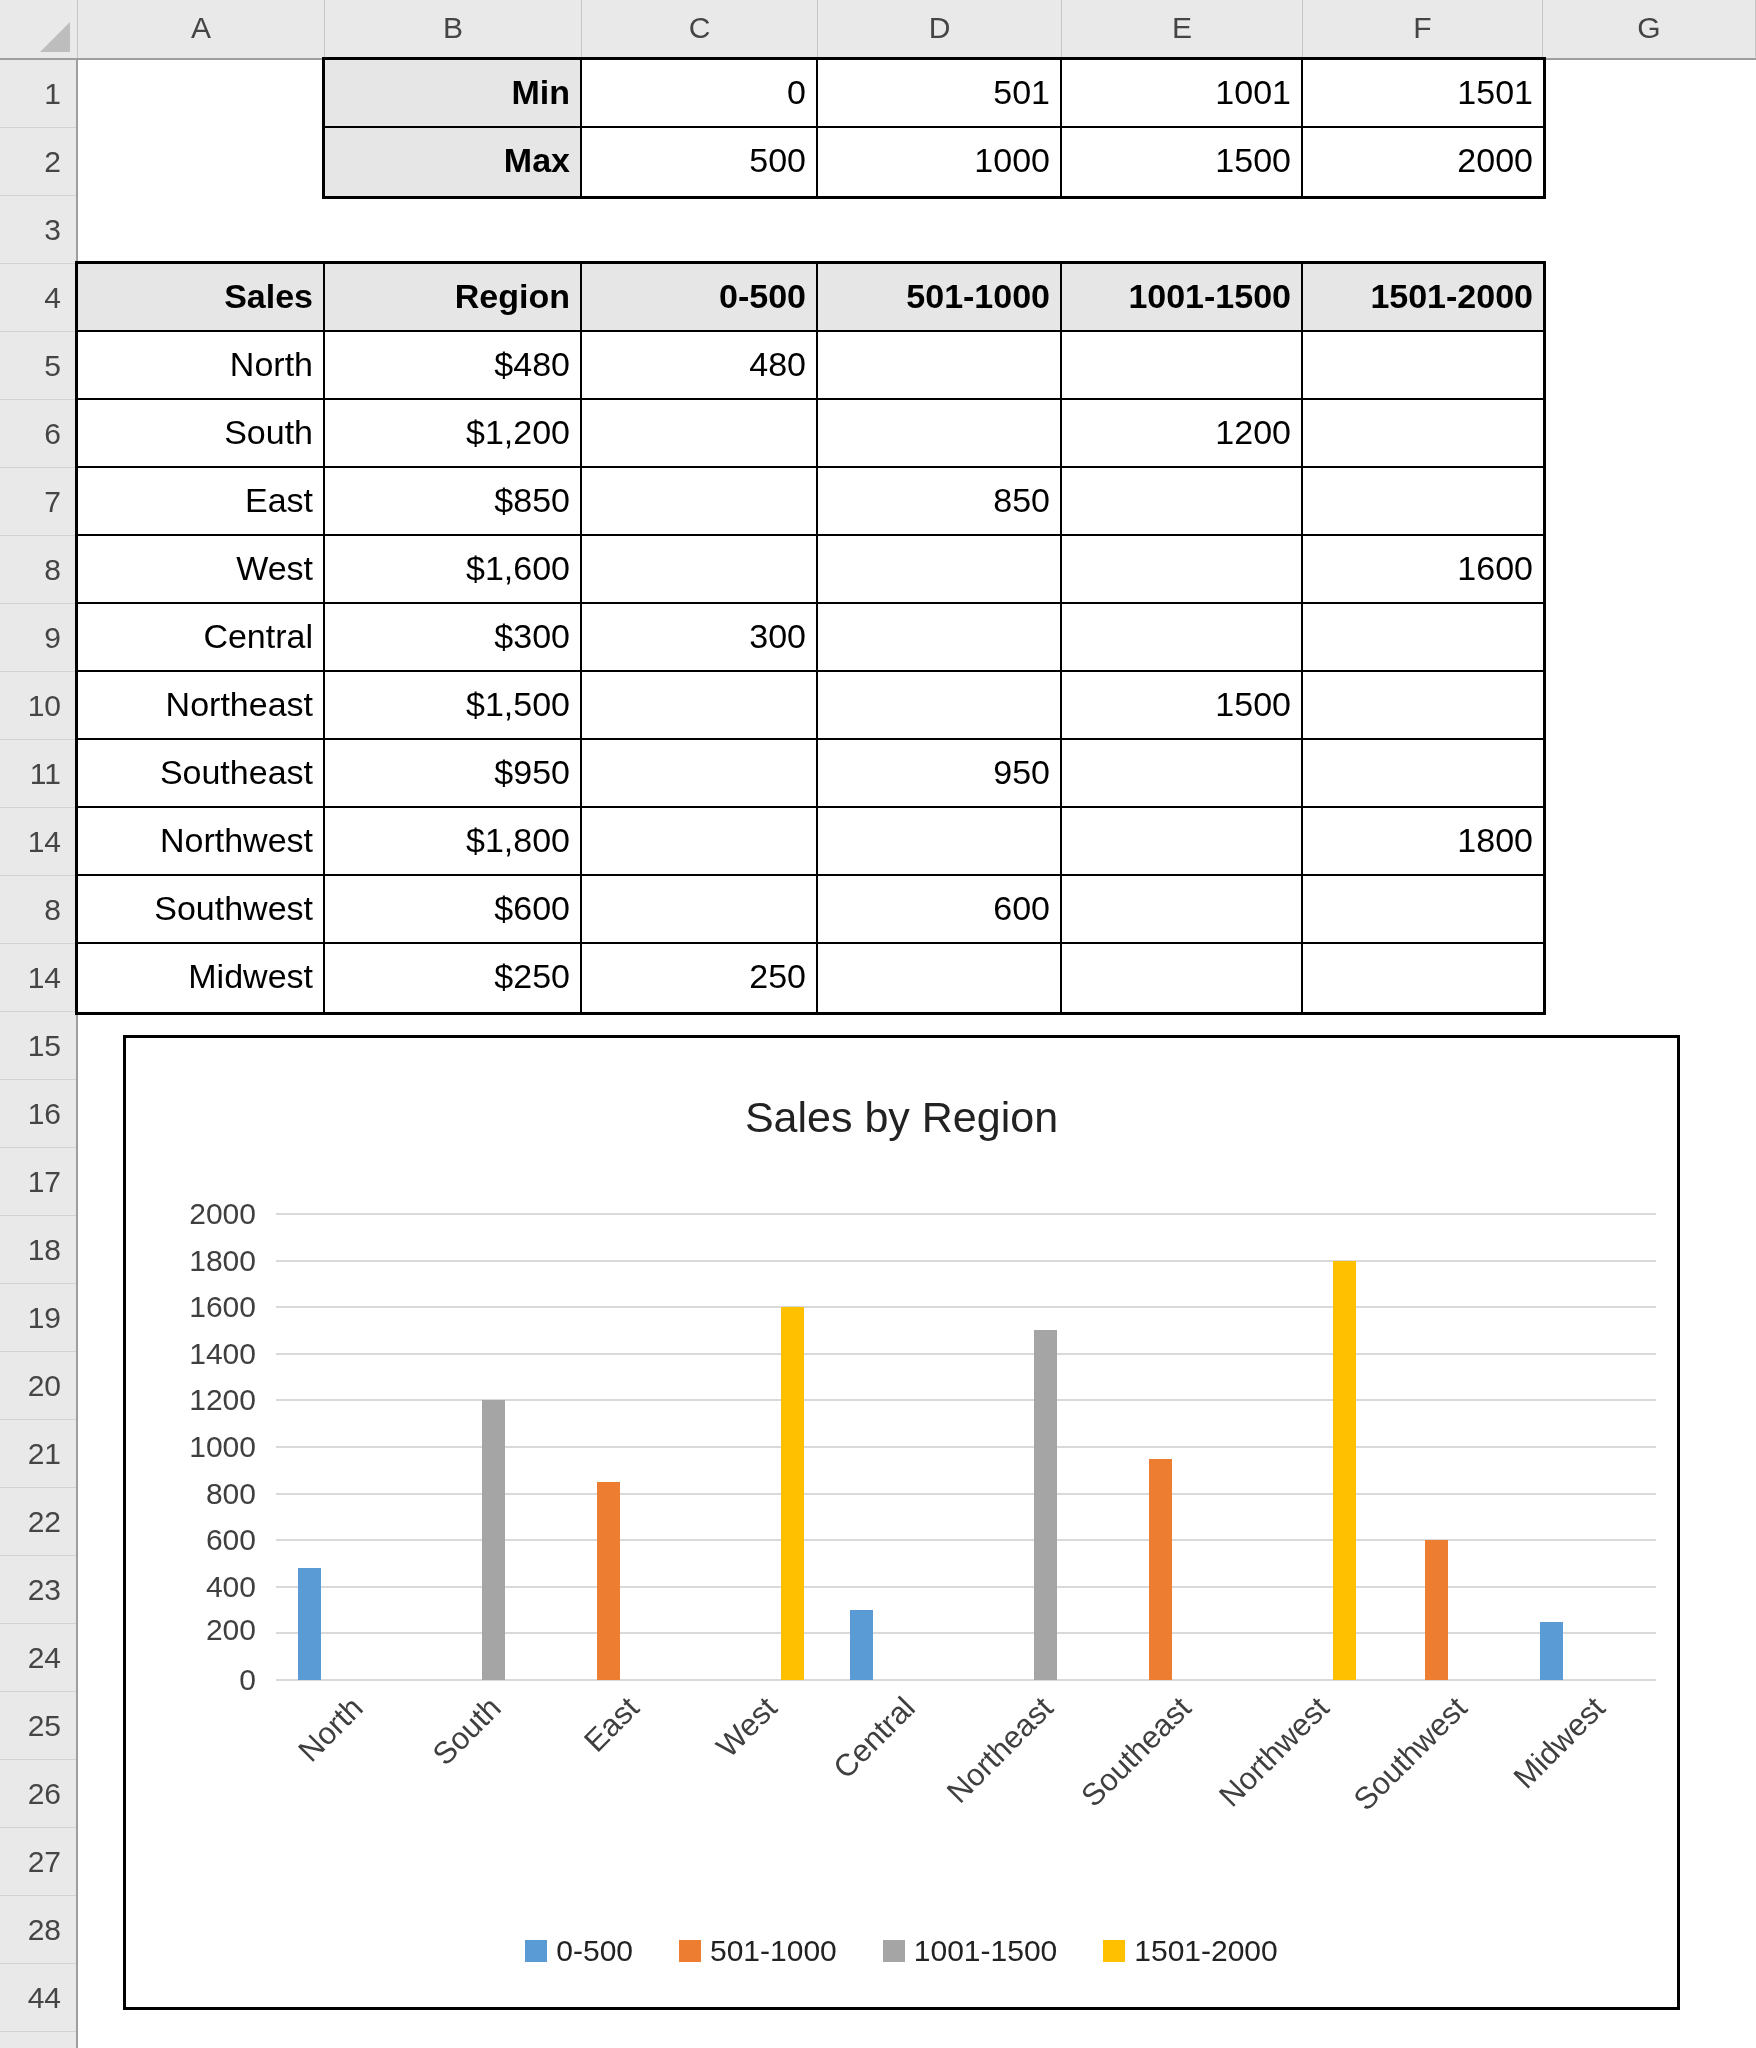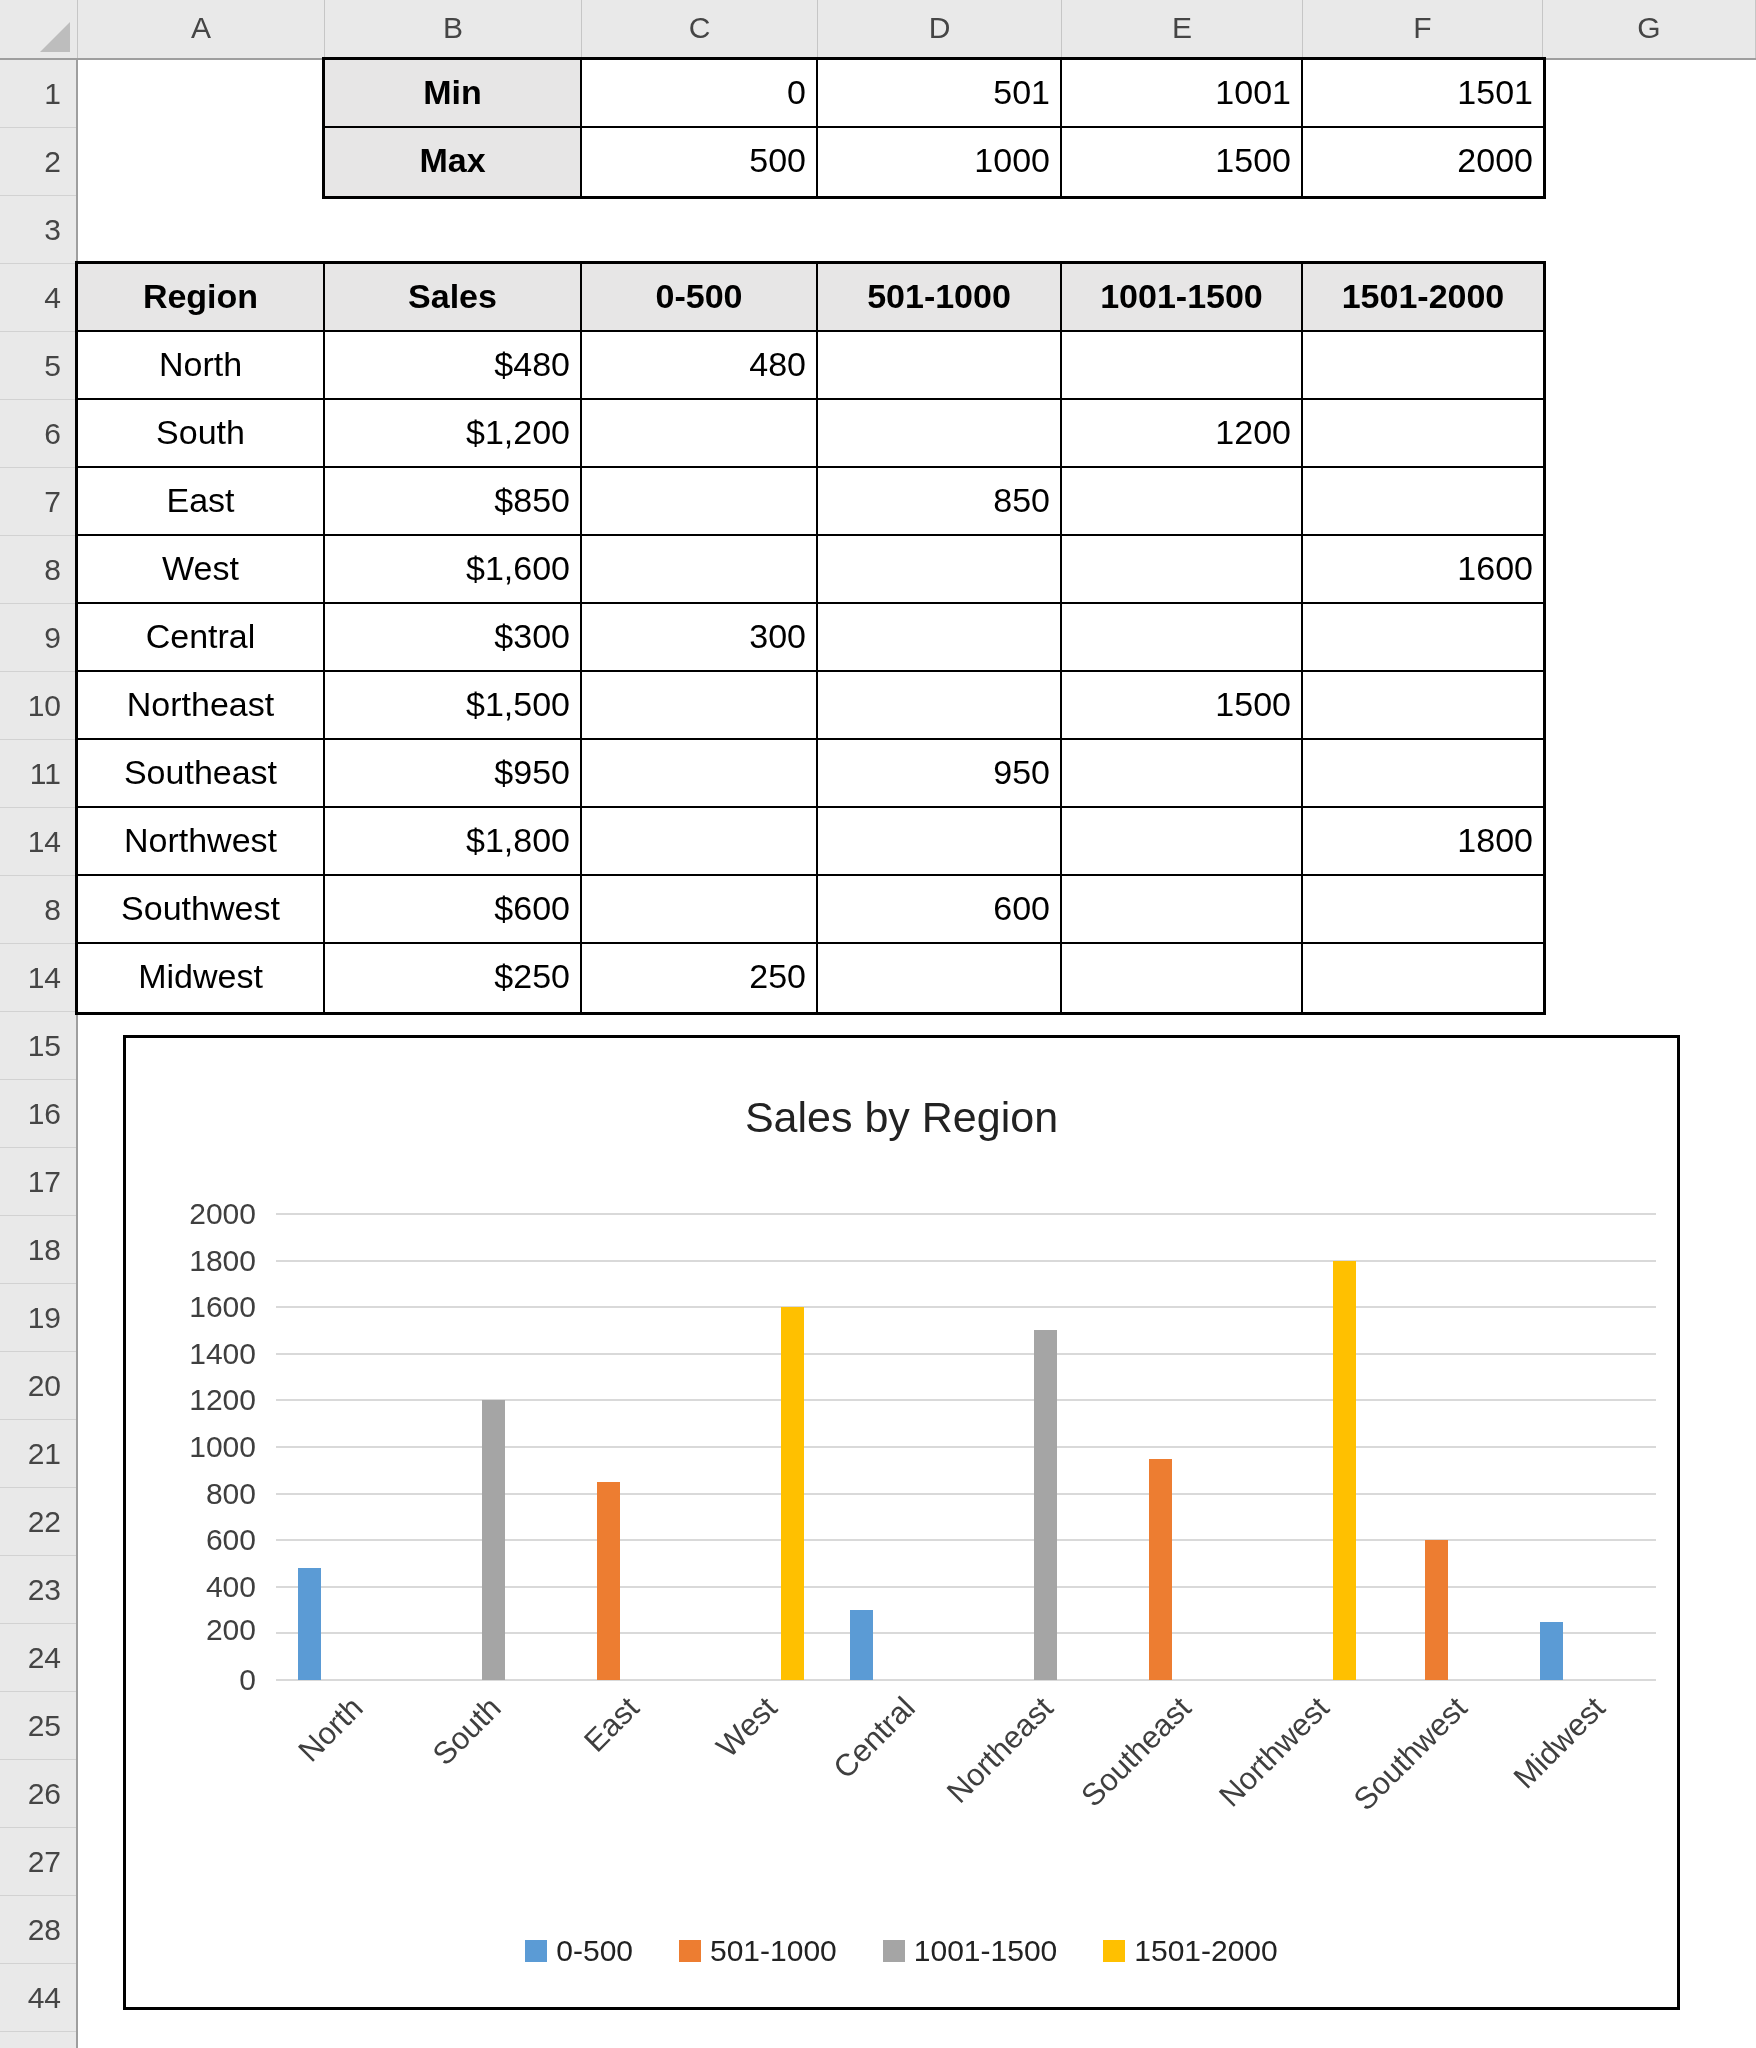--- a/index.html
+++ b/index.html
@@ -34,21 +34,21 @@
   #minmax{left:322px;top:57px;grid-template-columns:257px 236px 244px 241px 240px}
   #regiontable{left:75px;top:261px;grid-template-columns:247px 257px 236px 244px 241px 240px}
   .cell{
     box-sizing:border-box;border-right:2px solid #000;border-bottom:2px solid #000;
     font-size:34px;line-height:65px;padding:0 10px;white-space:nowrap;overflow:hidden;
   }
   .cell.lastcol{border-right:none}
   .cell.lastrow{border-bottom:none}
   .cell.hdr{background:#E7E6E6;font-weight:bold}
   .cell.num{text-align:right}
-  .cell.txt{text-align:center}
+  .cell.txt{text-align:right}
   
   .chart{
     position:absolute;left:123px;top:1035px;width:1557px;height:975px;
     border:3px solid #000;background:#fff;box-sizing:border-box;
   }
   .chart-title{
     position:absolute;left:0;right:0;top:55px;text-align:center;
     font-size:43px;color:#222;
   }
   .gridline{position:absolute;height:2px;background:#D9D9D9}
@@ -120,22 +120,22 @@
       <div class="cell num">501</div>
       <div class="cell num">1001</div>
       <div class="cell num lastcol">1501</div>
       <div class="cell hdr txt lastrow">Max</div>
       <div class="cell num lastrow">500</div>
       <div class="cell num lastrow">1000</div>
       <div class="cell num lastrow">1500</div>
       <div class="cell num lastcol lastrow">2000</div>
     </div>
   <div id="regiontable" class="tbl">
+      <div class="cell hdr txt">Sales</div>
       <div class="cell hdr txt">Region</div>
-      <div class="cell hdr txt">Sales</div>
       <div class="cell hdr txt">0-500</div>
       <div class="cell hdr txt">501-1000</div>
       <div class="cell hdr txt">1001-1500</div>
       <div class="cell hdr txt lastcol">1501-2000</div>
       <div class="cell txt">North</div>
       <div class="cell num">$480</div>
       <div class="cell num">480</div>
       <div class="cell num"></div>
       <div class="cell num"></div>
       <div class="cell num lastcol"></div>

